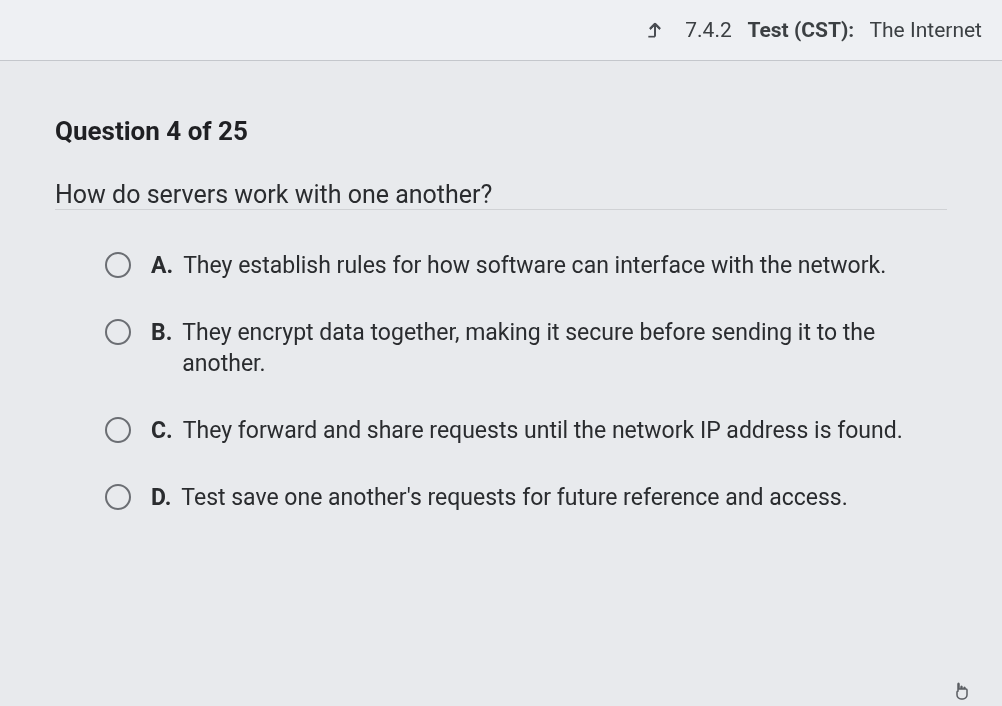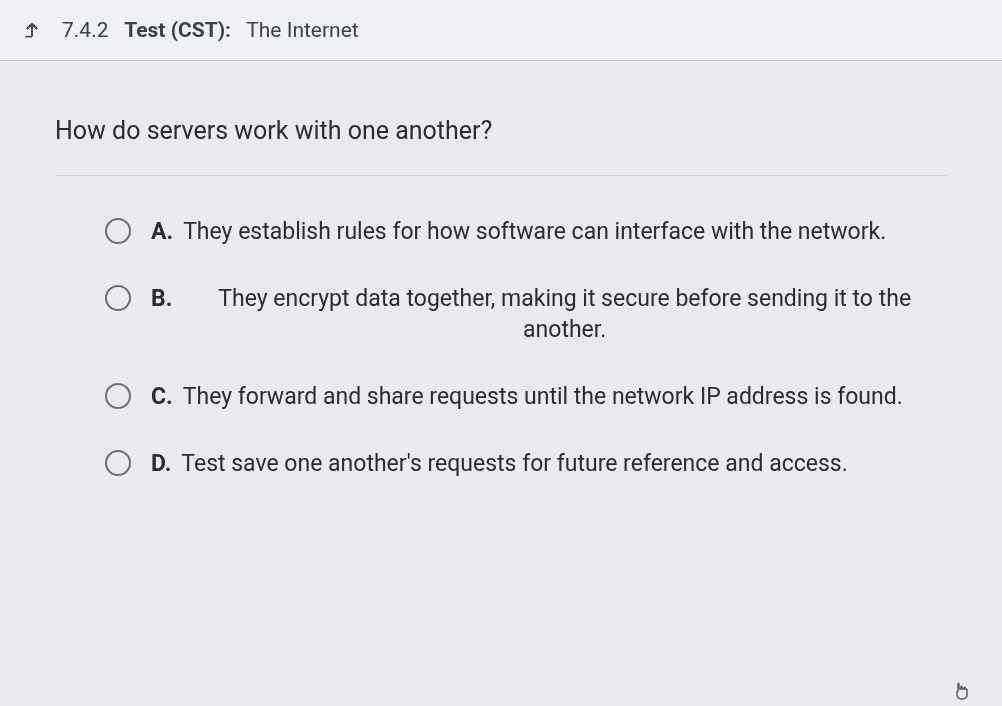--- a/index.html
+++ b/index.html
@@ -10,20 +10,21 @@
       height: 706px;
       overflow: hidden;
       color: #3c4043;
     }
     .header {
       display: flex;
       align-items: center;
       padding: 18px 20px;
       border-bottom: 1px solid #c4c7cc;
       background: #eef0f3;
+      justify-content: flex-end;
     }
     .back-icon {
       width: 24px;
       height: 24px;
       display: inline-flex;
       align-items: center;
       justify-content: center;
       margin-right: 18px;
       cursor: pointer;
     }
@@ -41,21 +42,20 @@
     .question-heading {
       font-size: 26px;
       font-weight: 700;
       color: #1f2023;
       margin-bottom: 34px;
     }
     .question-text {
       font-size: 25px;
       font-weight: 400;
       color: #2a2c2f;
-      margin-bottom: 30px;
     }
     .divider {
       border: none;
       border-top: 1px solid #d0d2d5;
       margin-bottom: 40px;
     }
     .options {
       padding-left: 50px;
     }
     .option {
@@ -81,21 +81,20 @@
       line-height: 1.35;
       color: #2a2c2f;
     }
     .option-letter {
       font-weight: 700;
       margin-right: 10px;
       white-space: nowrap;
     }
     .option-text {
       font-weight: 400;
-      text-align: center;
     }
     .cursor-icon {
       position: absolute;
       right: 28px;
       bottom: 4px;
       width: 24px;
       height: 24px;
     }
     .cursor-icon svg { width: 24px; height: 24px; }
   </style>
@@ -126,20 +125,21 @@
   <div class="header-title">
     <span class="header-code">7.4.2</span>
     <span>&nbsp;</span>
     <span class="header-test">Test (CST):</span>
     <span>&nbsp;</span>
     <span class="header-subject">The Internet</span>
   </div>
 </div>
 
 <div class="content">
+  <div class="question-heading">Question 4 of 25</div>
   <div class="question-text">How do servers work with one another?</div>
   <hr class="divider">
   <div class="options">
     <div class="option">
       <div class="radio"></div>
       <div class="option-body">
         <span class="option-letter">A.</span>
         <span class="option-text">They establish rules for how software can interface with the network.</span>
       </div>
     </div>

